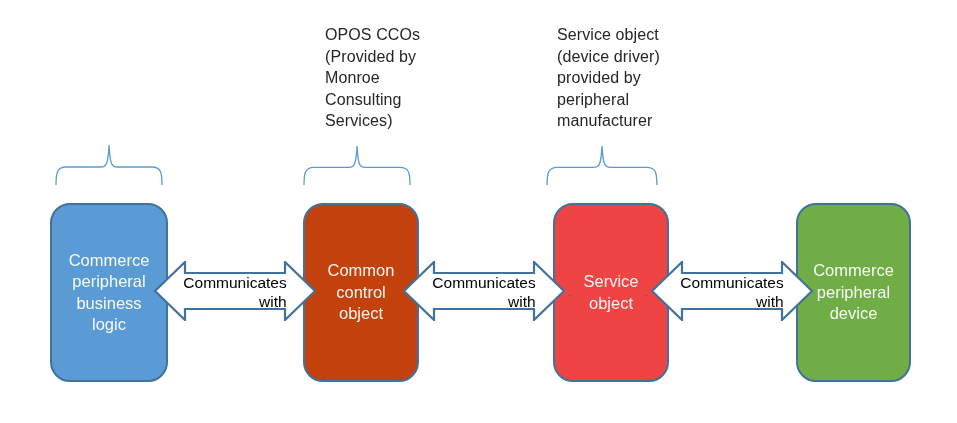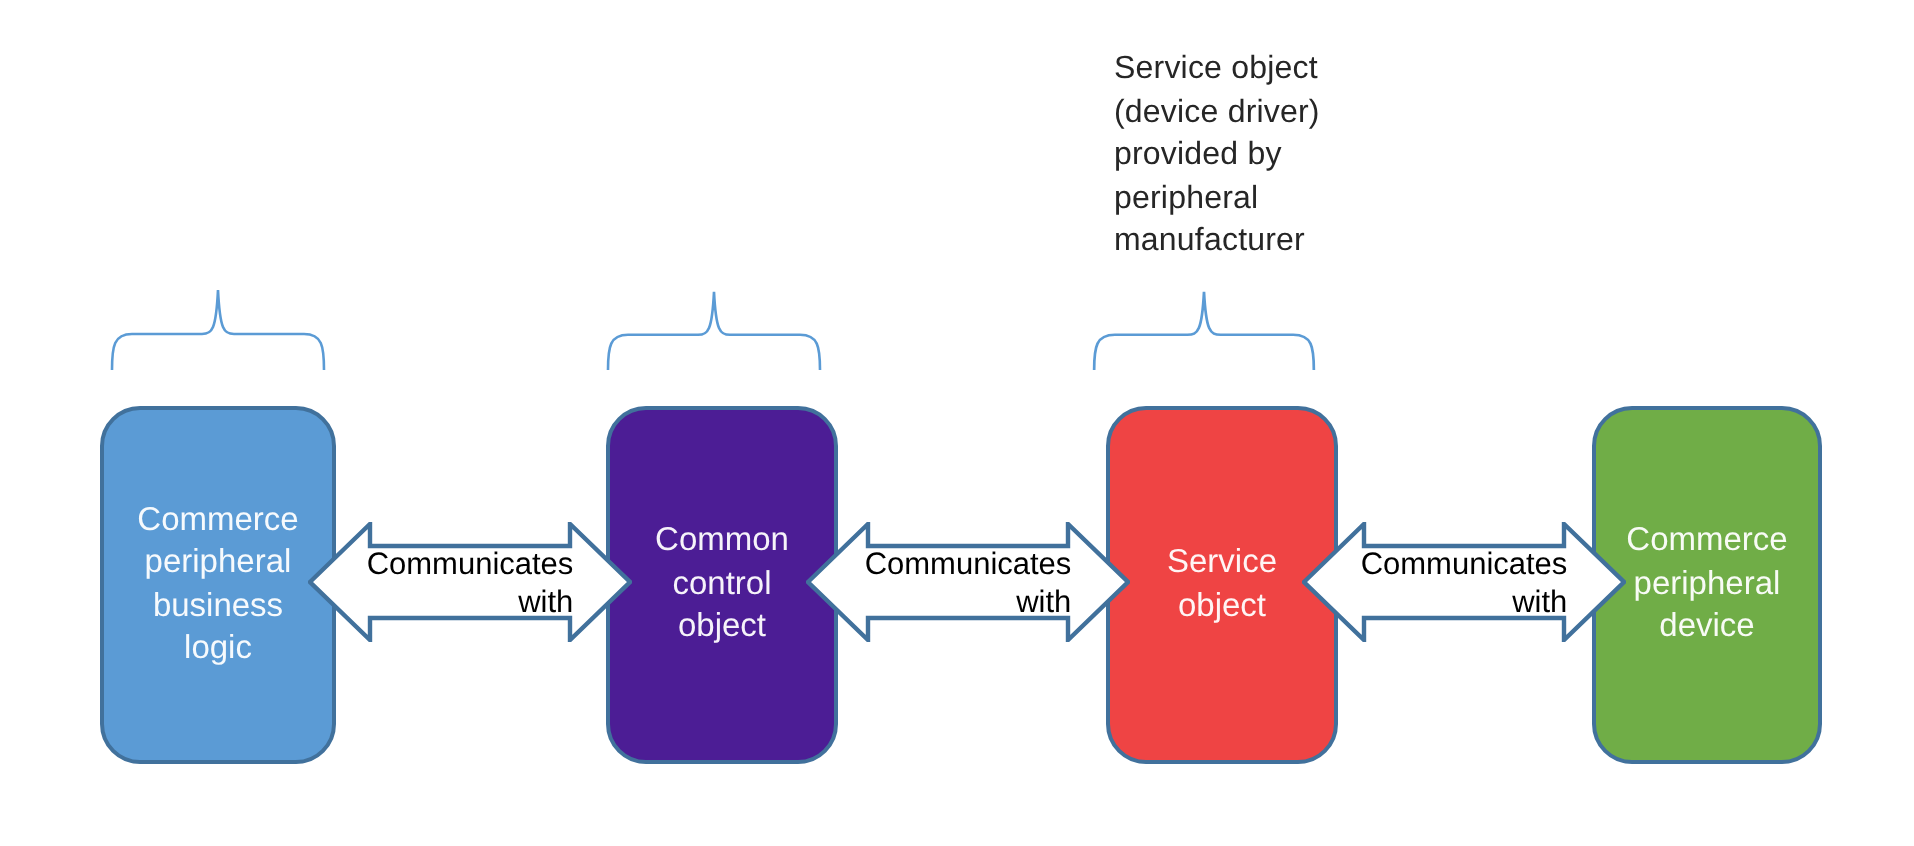--- a/index.html
+++ b/index.html
@@ -25,21 +25,21 @@
 
   
   .box {
     position:absolute; top:203px; height:179px; box-sizing:border-box;
     border:2px solid #41719C; border-radius:20px;
     display:flex; align-items:center; justify-content:center;
     text-align:center; color:rgba(255,255,255,0.95);
     font-size:16.5px; line-height:21.5px; white-space:pre-line; z-index:1;
   }
   #box1 { left:50px;  width:118px; background:#5B9BD5; }
-  #box2 { left:303px; width:116px; background:#4c1d95; }
+  #box2 { left:303px; width:116px; background:#c2410c; }
   #box3 { left:553px; width:116px; background:#ef4444; }
   #box4 { left:796px; width:115px; background:#70AD47; }
 
   
   .connector { position:absolute; top:261px; width:162px; height:60px; z-index:3; }
   #conn1 { left:154px; }
   #conn2 { left:403px; }
   #conn3 { left:651px; }
   .connector svg { position:absolute; left:0; top:0; width:100%; height:100%; }
   .connector polygon { fill:#ffffff; stroke:#41719C; stroke-width:2.2px; }
@@ -48,20 +48,25 @@
     display:flex; align-items:center; justify-content:center;
     text-align:right; font-size:15.5px; line-height:19px; color:#000000;
     white-space:pre-line; padding-top:2px;
   }
 </style>
 </head>
 <body>
 
 <div class="canvas">
 
+  <div class="ann" id="ann2">OPOS CCOs
+(Provided by
+Monroe
+Consulting
+Services)</div>
   <div class="ann" id="ann3">Service object
 (device driver)
 provided by
 peripheral
 manufacturer</div>
 
   <svg class="brace" id="brace1" viewBox="0 0 110 45" preserveAspectRatio="none">
     <path d="M 2,44 C 2,32 3,26 12,26 L 47,26 C 52,26 54,24 55,4 C 56,24 58,26 63,26 L 98,26 C 107,26 108,32 108,44"></path>
   </svg>
   <svg class="brace" id="brace2" viewBox="0 0 110 45" preserveAspectRatio="none">

